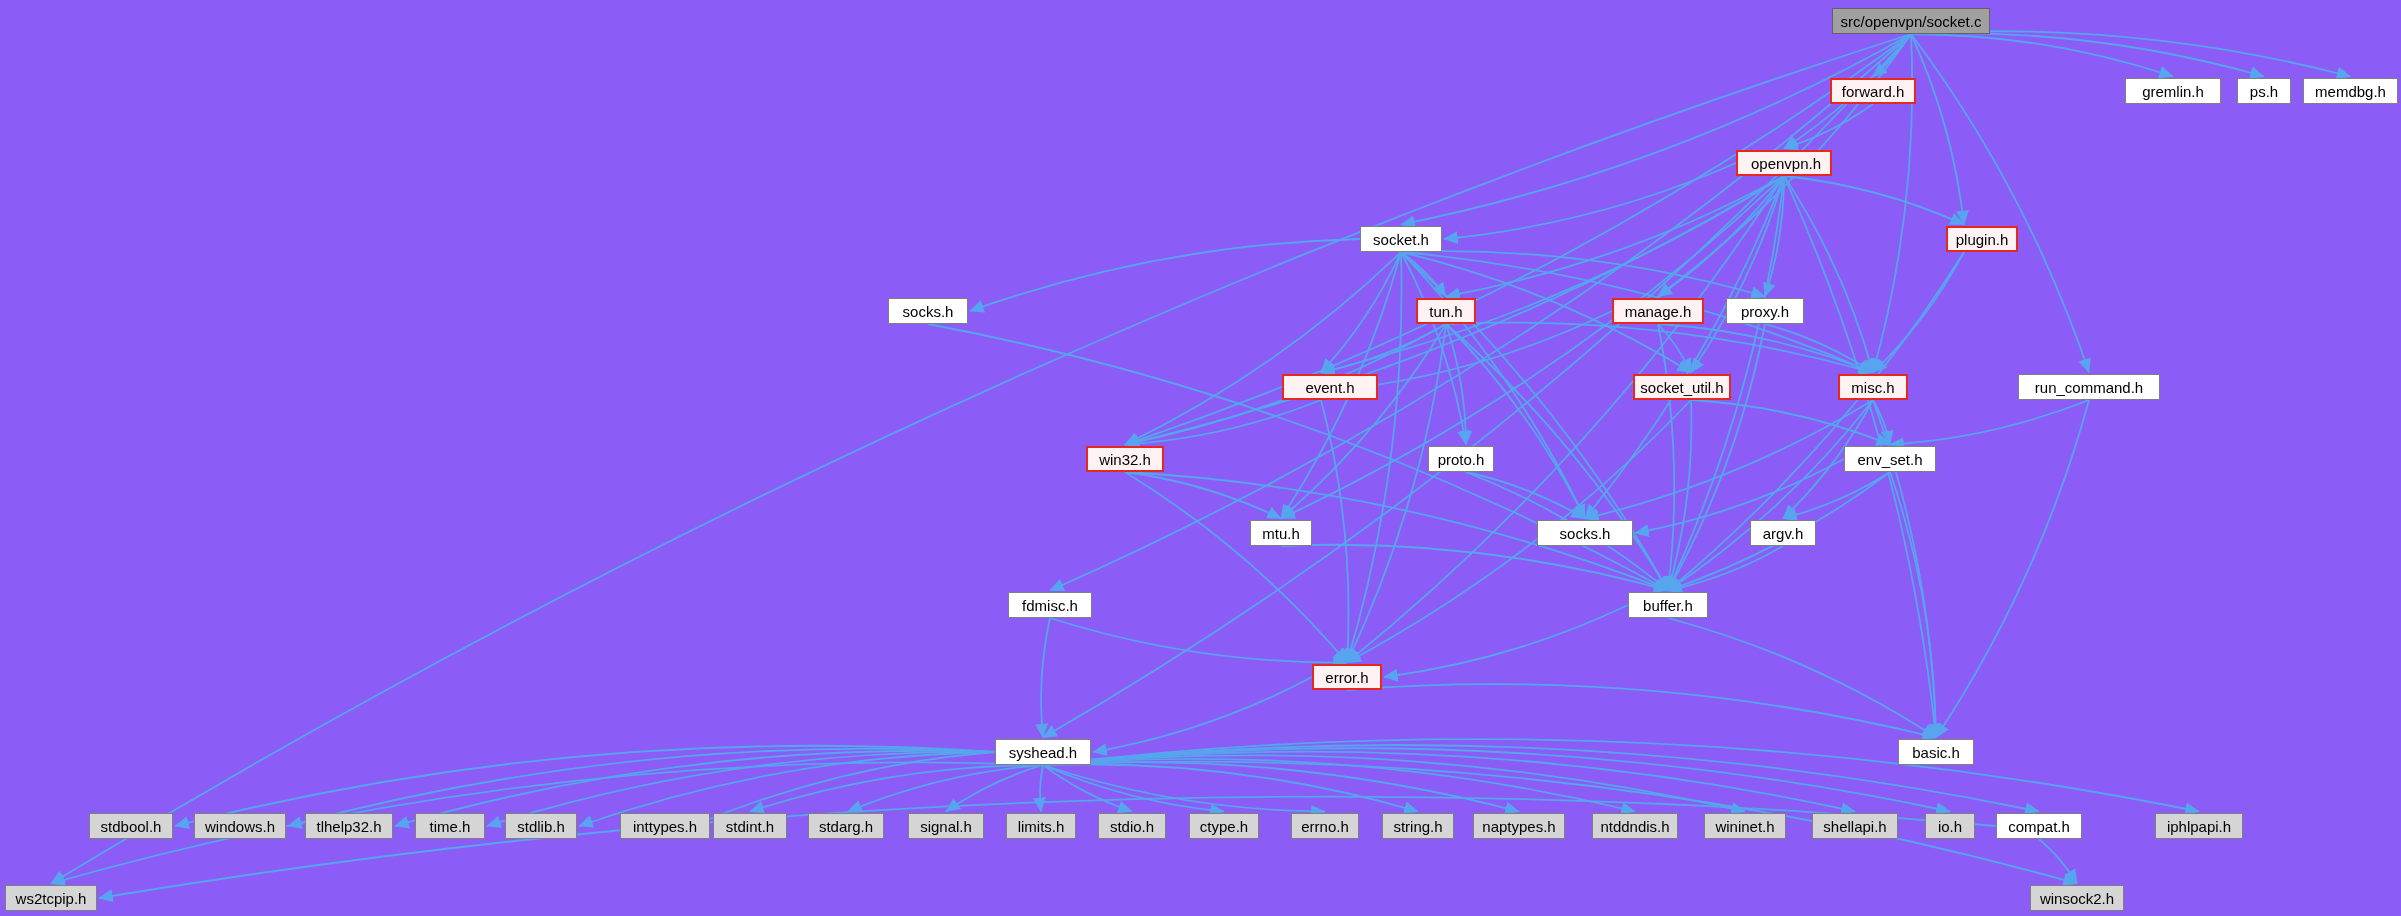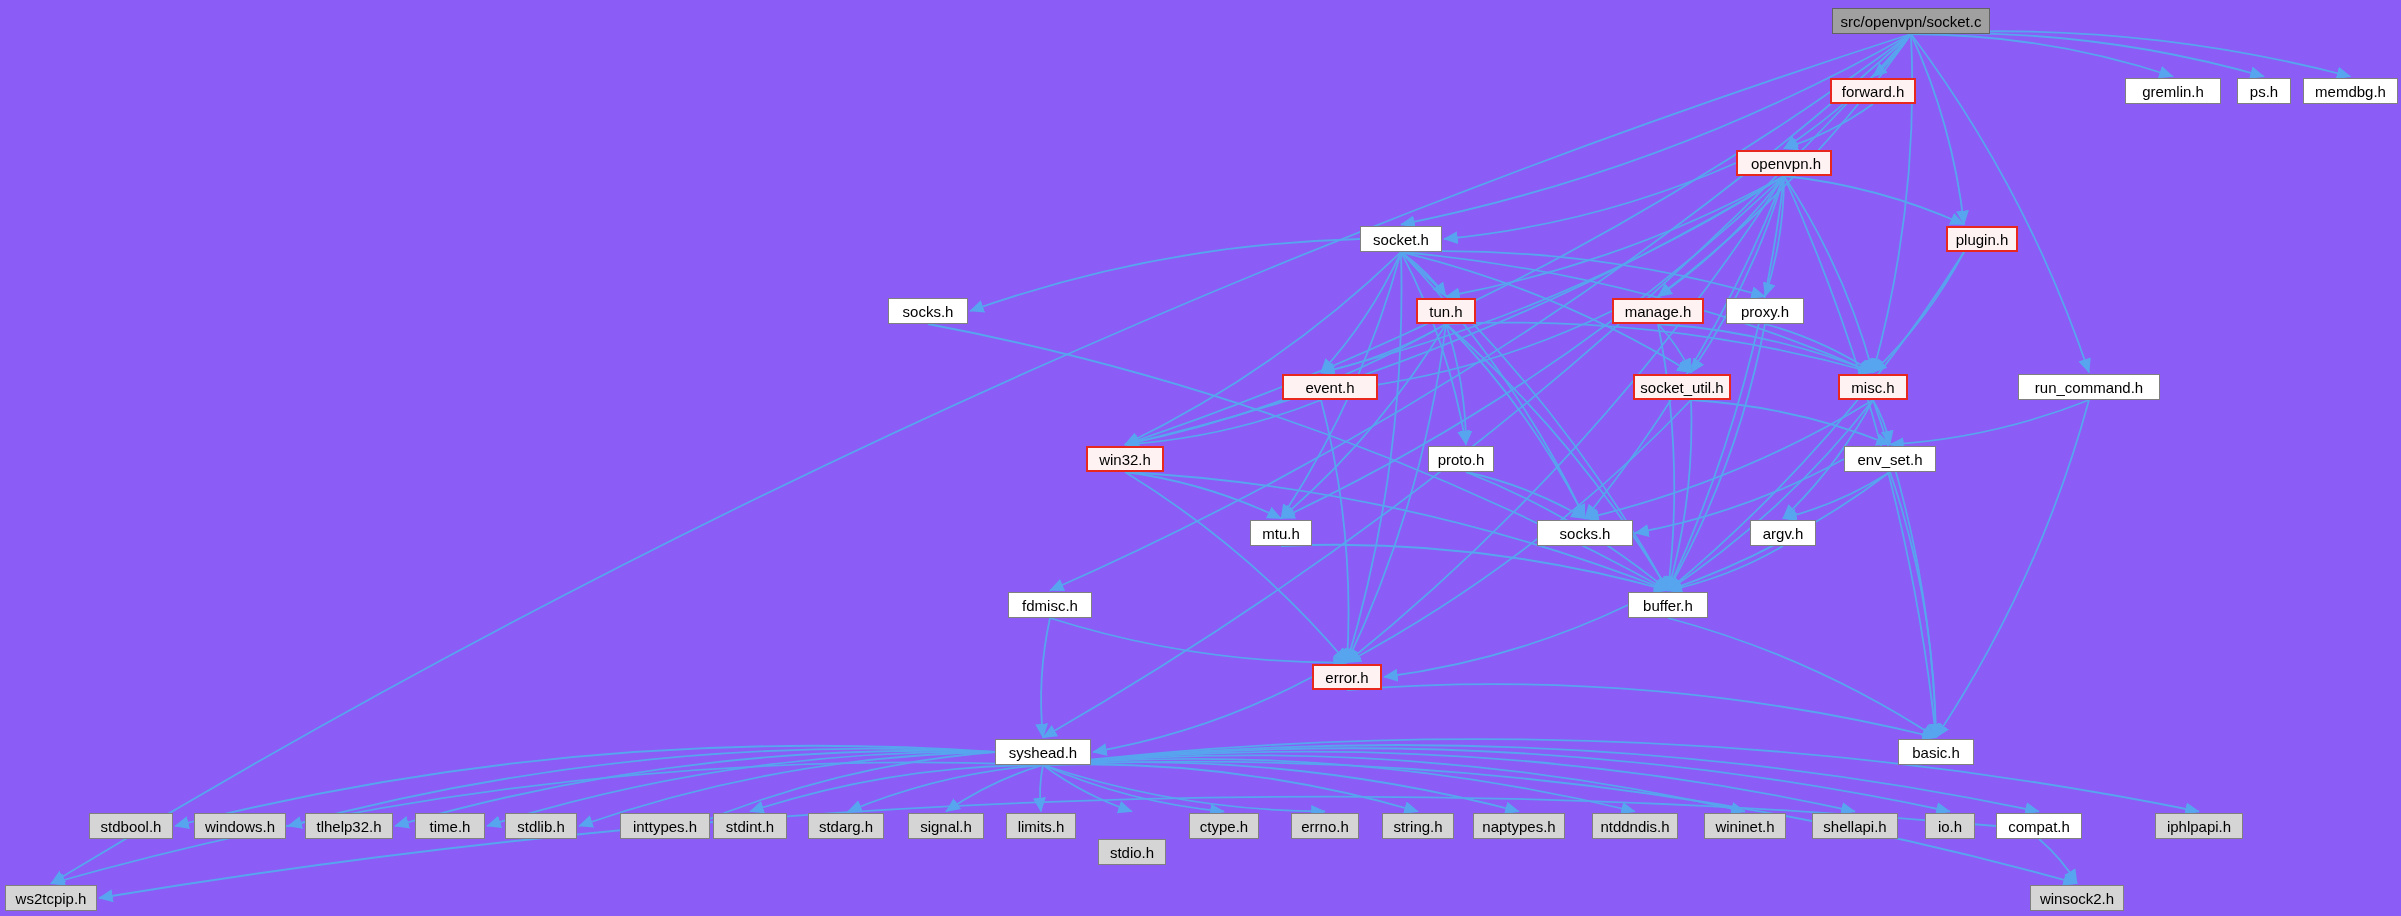--- a/index.html
+++ b/index.html
@@ -167,21 +167,21 @@
     <div class="node n-ext" style="left: 89px; top: 813px; width: 84px;">stdbool.h</div>
     <div class="node n-ext" style="left: 194px; top: 813px; width: 92px;">windows.h</div>
     <div class="node n-ext" style="left: 305px; top: 813px; width: 88px;">tlhelp32.h</div>
     <div class="node n-ext" style="left: 415px; top: 813px; width: 70px;">time.h</div>
     <div class="node n-ext" style="left: 505px; top: 813px; width: 72px;">stdlib.h</div>
     <div class="node n-ext" style="left: 600px; top: 813px; width: 90px; margin-left: 20px;">inttypes.h</div>
     <div class="node n-ext" style="left: 713px; top: 813px; width: 74px;">stdint.h</div>
     <div class="node n-ext" style="left: 808px; top: 813px; width: 76px;">stdarg.h</div>
     <div class="node n-ext" style="left: 908px; top: 813px; width: 76px;">signal.h</div>
     <div class="node n-ext" style="left: 1006px; top: 813px; width: 70px;">limits.h</div>
-    <div class="node n-ext" style="left: 1098px; top: 813px; width: 68px; margin-top: 26px;">stdio.h</div>
+    <div class="node n-ext" style="left: 1098px; top: 813px; width: 68px;">stdio.h</div>
     <div class="node n-ext" style="left: 1189px; top: 813px; width: 70px;">ctype.h</div>
     <div class="node n-ext" style="left: 1291px; top: 813px; width: 68px;">errno.h</div>
     <div class="node n-ext" style="left: 1382px; top: 813px; width: 72px;">string.h</div>
     <div class="node n-ext" style="left: 1473px; top: 813px; width: 92px;">naptypes.h</div>
     <div class="node n-ext" style="left: 1592px; top: 813px; width: 86px;">ntddndis.h</div>
     <div class="node n-ext" style="left: 1704px; top: 813px; width: 82px;">wininet.h</div>
     <div class="node n-ext" style="left: 1812px; top: 813px; width: 86px;">shellapi.h</div>
     <div class="node n-ext" style="left: 1925px; top: 813px; width: 50px;">io.h</div>
     <div class="node n-int" style="left: 1996px; top: 813px; width: 86px;">compat.h</div>
     <div class="node n-ext" style="left: 2155px; top: 813px; width: 88px;">iphlpapi.h</div>

